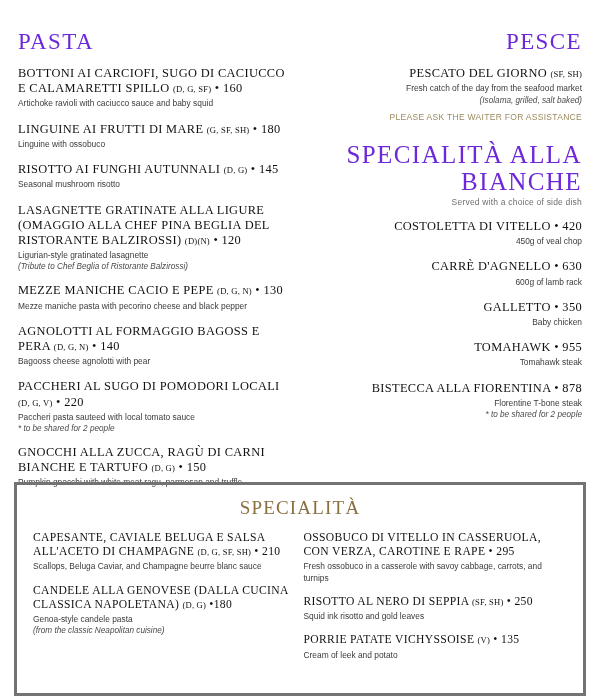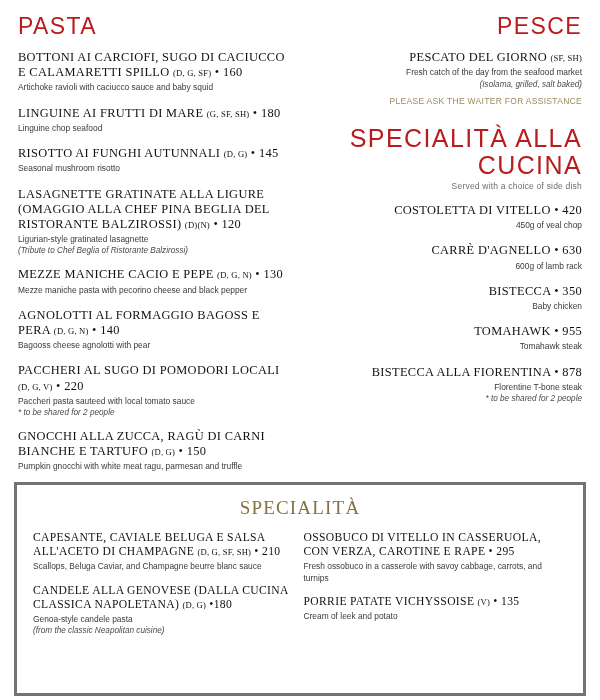--- a/index.html
+++ b/index.html
@@ -18,26 +18,26 @@
   }
   .cols {
     display: flex;
     gap: 22px;
     height: 468px;
   }
   .col { width: 50%; }
   .col-right { padding-left: 8px; text-align: right; }
 
   h1.section-title {
-    font-family: Liberation Sans, sans-serif;
+    font-family: Liberation Serif, serif;
     font-size: 23px;
     letter-spacing: 1.4px;
     font-weight: normal;
-    color: #b91c1c;
-    margin: 0 0 12px 0;
+    color: #6d28d9;
+    margin: 16px 0 12px 0;
     line-height: 1.05;
   }
   h1.section-title.big {
     font-size: 25px;
     line-height: 1.08;
     margin-bottom: 2px;
   }
   .section-sub {
     font-family: "Liberation Sans", sans-serif;
     font-size: 8.5px;
@@ -117,21 +117,21 @@
     <div class="col col-left">
       <h1 class="section-title">PASTA</h1>
 
       <div class="item">
         <p class="item-name"><span>BOTTONI AI CARCIOFI, SUGO DI CACIUCCO E CALAMARETTI SPILLO</span> <span class="alg">(D, G, SF)</span> <span>• 160</span></p>
         <p class="item-desc">Artichoke ravioli with caciucco sauce and baby squid</p>
       </div>
 
       <div class="item">
         <p class="item-name"><span>LINGUINE AI FRUTTI DI MARE</span> <span class="alg">(G, SF, SH)</span> <span>• 180</span></p>
-        <p class="item-desc">Linguine chop seafood</p>
+        <p class="item-desc">Linguine with ossobuco</p>
       </div>
 
       <div class="item">
         <p class="item-name"><span>RISOTTO AI FUNGHI AUTUNNALI</span> <span class="alg">(D, G)</span> <span>• 145</span></p>
         <p class="item-desc">Seasonal mushroom risotto</p>
       </div>
 
       <div class="item">
         <p class="item-name"><span>LASAGNETTE GRATINATE ALLA LIGURE (OMAGGIO ALLA CHEF PINA BEGLIA DEL RISTORANTE BALZIROSSI)</span> <span class="alg">(D)(N)</span> <span>• 120</span></p>
         <p class="item-desc">Ligurian-style gratinated lasagnette</p>
@@ -163,35 +163,35 @@
     <div class="col col-right">
       <h1 class="section-title">PESCE</h1>
 
       <div class="item">
         <p class="item-name"><span>PESCATO DEL GIORNO</span> <span class="alg">(SF, SH)</span></p>
         <p class="item-desc">Fresh catch of the day from the seafood market</p>
         <p class="item-note">(Isolama, grilled, salt baked)</p>
         <p class="note-gold">PLEASE ASK THE WAITER FOR ASSISTANCE</p>
       </div>
 
-      <h1 class="section-title big" style="margin-top:18px;">SPECIALITÀ ALLA CUCINA</h1>
+      <h1 class="section-title big" style="margin-top:18px;">SPECIALITÀ ALLA BIANCHE</h1>
       <p class="section-sub">Served with a choice of side dish</p>
 
       <div class="item">
         <p class="item-name"><span>COSTOLETTA DI VITELLO</span> <span>• 420</span></p>
         <p class="item-desc">450g of veal chop</p>
       </div>
 
       <div class="item">
         <p class="item-name"><span>CARRÈ D'AGNELLO</span> <span>• 630</span></p>
         <p class="item-desc">600g of lamb rack</p>
       </div>
 
       <div class="item">
-        <p class="item-name"><span>BISTECCA</span> <span>• 350</span></p>
+        <p class="item-name"><span>GALLETTO</span> <span>• 350</span></p>
         <p class="item-desc">Baby chicken</p>
       </div>
 
       <div class="item">
         <p class="item-name"><span>TOMAHAWK</span> <span>• 955</span></p>
         <p class="item-desc">Tomahawk steak</p>
       </div>
 
       <div class="item">
         <p class="item-name"><span>BISTECCA ALLA FIORENTINA</span> <span>• 878</span></p>
@@ -219,20 +219,24 @@
         </div>
       </div>
 
       <div class="box-col">
 
         <div class="item">
           <p class="item-name"><span>OSSOBUCO DI VITELLO IN CASSERUOLA, CON VERZA, CAROTINE E RAPE</span> <span>• 295</span></p>
           <p class="item-desc">Fresh ossobuco in a casserole with savoy cabbage, carrots, and turnips</p>
         </div>
 
+        <div class="item">
+          <p class="item-name"><span>RISOTTO AL NERO DI SEPPIA</span> <span class="alg">(SF, SH)</span> <span>• 250</span></p>
+          <p class="item-desc">Squid ink risotto and gold leaves</p>
+        </div>
 
         <div class="item">
           <p class="item-name"><span>PORRIE PATATE VICHYSSOISE</span> <span class="alg">(V)</span> <span>• 135</span></p>
           <p class="item-desc">Cream of leek and potato</p>
         </div>
       </div>
     </div>
   </div>
 
 </div>

